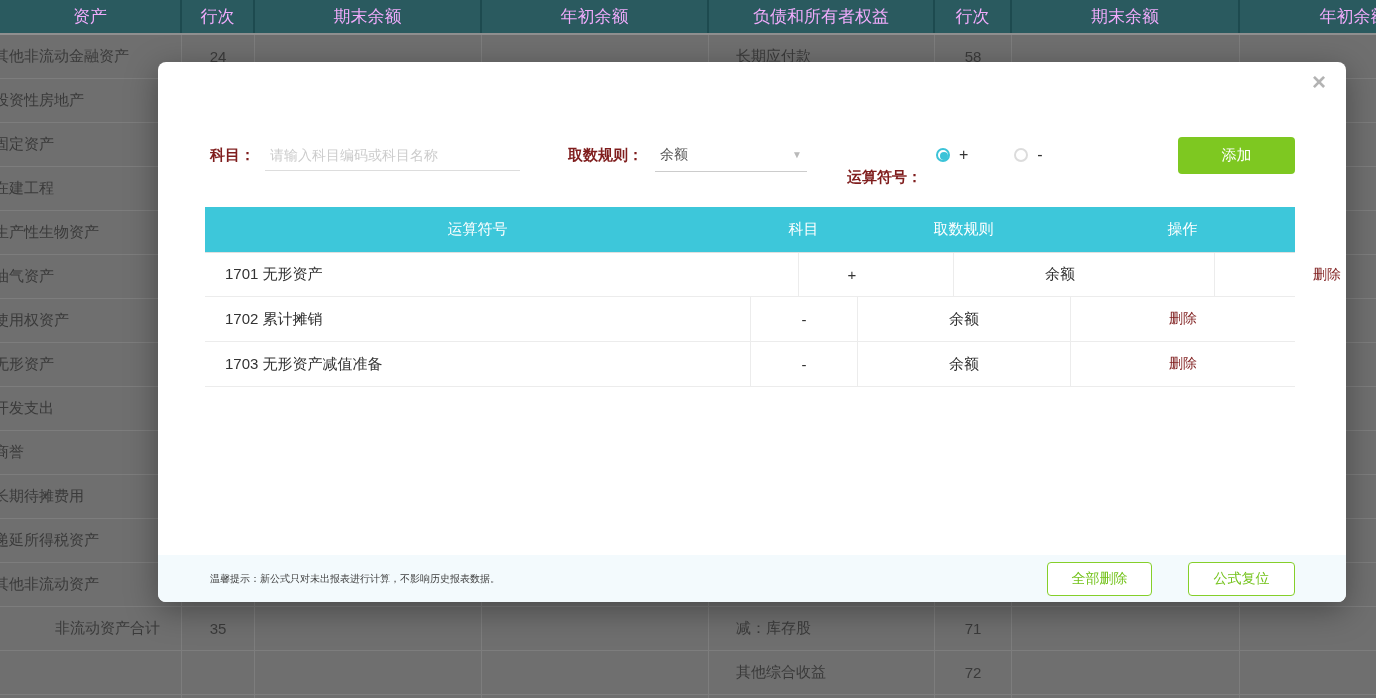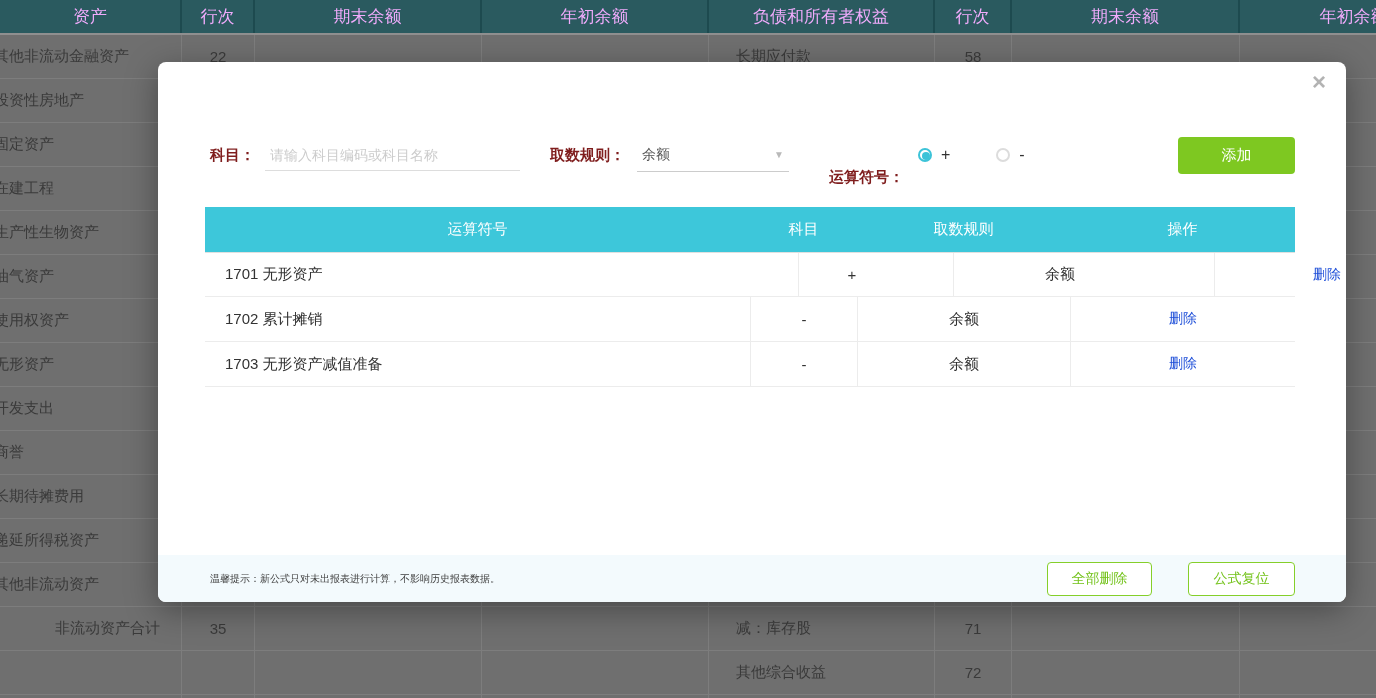--- a/index.html
+++ b/index.html
@@ -45,21 +45,21 @@
     position:absolute; top:73px; left:52px; width:1085px; height:40px;
     display:flex; align-items:center;
   }
   .form-label { font-size:15px; color:#7f1d1d; font-weight:600; white-space:nowrap; }
   .subject-input {
     width:255px; margin-left:10px; border:none; border-bottom:1px solid #ddd;
     font-size:14px; padding:7px 5px; color:#333; outline:none; background:transparent;
     font-family:inherit;
   }
   .subject-input::placeholder { color:#ccc; }
-  .rule-label { margin-left:30px; }
+  .rule-label { margin-left:48px; }
   .rule-select {
     width:152px; margin-left:12px; border-bottom:1px solid #ccc;
     display:flex; align-items:center; justify-content:space-between;
     padding:7px 5px; font-size:14px; color:#555; cursor:pointer;
   }
   .rule-caret { color:#b9b9b9; font-size:10px; }
   .op-label { margin-left:40px;margin-top:44px; }
   .radio-opt { display:flex; align-items:center; margin-left:14px; cursor:pointer; }
   .radio-opt.minus { margin-left:46px; }
   .radio-circle { width:14px; height:14px; border-radius:50%; border:2px solid #dcdcdc; background:#fff; position:relative; }
@@ -74,21 +74,21 @@
     border:none; border-radius:4px; font-size:15px; cursor:pointer; font-family:inherit;
   }
   .formula-table { position:absolute; left:47px; top:145px; width:1090px; }
   .ft-grid { display:grid; grid-template-columns:545px 107px 213px 225px; }
   .ft-header { height:45px; background:#3dc7da; }
   .ft-header .hcell { display:flex; align-items:center; justify-content:center; color:#fff; font-size:15px; }
   .ft-row { height:45px; border-bottom:1px solid #ececec; background:#fff; font-size:15px; color:#333; }
   .ft-row:first-of-type { border-top:1px solid #e0e0e0;gap:48px; }
   .ft-row .tcell { display:flex; align-items:center; justify-content:center; border-left:1px solid #ececec; }
   .ft-row .tcell.subject { justify-content:flex-start; padding-left:20px; border-left:none; }
-  .delete-link { color:#1d4ed8; font-size:14px; cursor:pointer; }
+  .delete-link { color:#7f1d1d; font-size:14px; cursor:pointer; }
   .modal-footer {
     position:absolute; left:0; bottom:0; width:100%; height:47px;
     background:#f3fafd; border-radius:0 0 8px 8px;
   }
   .tip {
     position:absolute; left:52px; top:0; height:100%;
     display:flex; align-items:center; font-size:10px; color:#3f3f3f;
   }
   .outline-btn {
     position:absolute; top:7px; height:34px; background:#fff;
@@ -112,21 +112,21 @@
         <div class="hcell">负债和所有者权益</div>
         <div class="hcell">行次</div>
         <div class="hcell">期末余额</div>
         <div class="hcell">年初余额</div>
       </div>
     <div id="bg-rows">
         <div class="bg-grid bg-row">
           <div class="cell lbl-left">
             <span>其他非流动金融资产</span>
           </div>
-          <div class="cell num">22</div>
+          <div class="cell num">24</div>
           <div class="cell"></div>
           <div class="cell"></div>
           <div class="cell lbl-right">长期应付款</div>
           <div class="cell num">58</div>
           <div class="cell"></div>
           <div class="cell"></div>
         </div>
         <div class="bg-grid bg-row">
           <div class="cell lbl-left">
             <span>投资性房地产</span>

